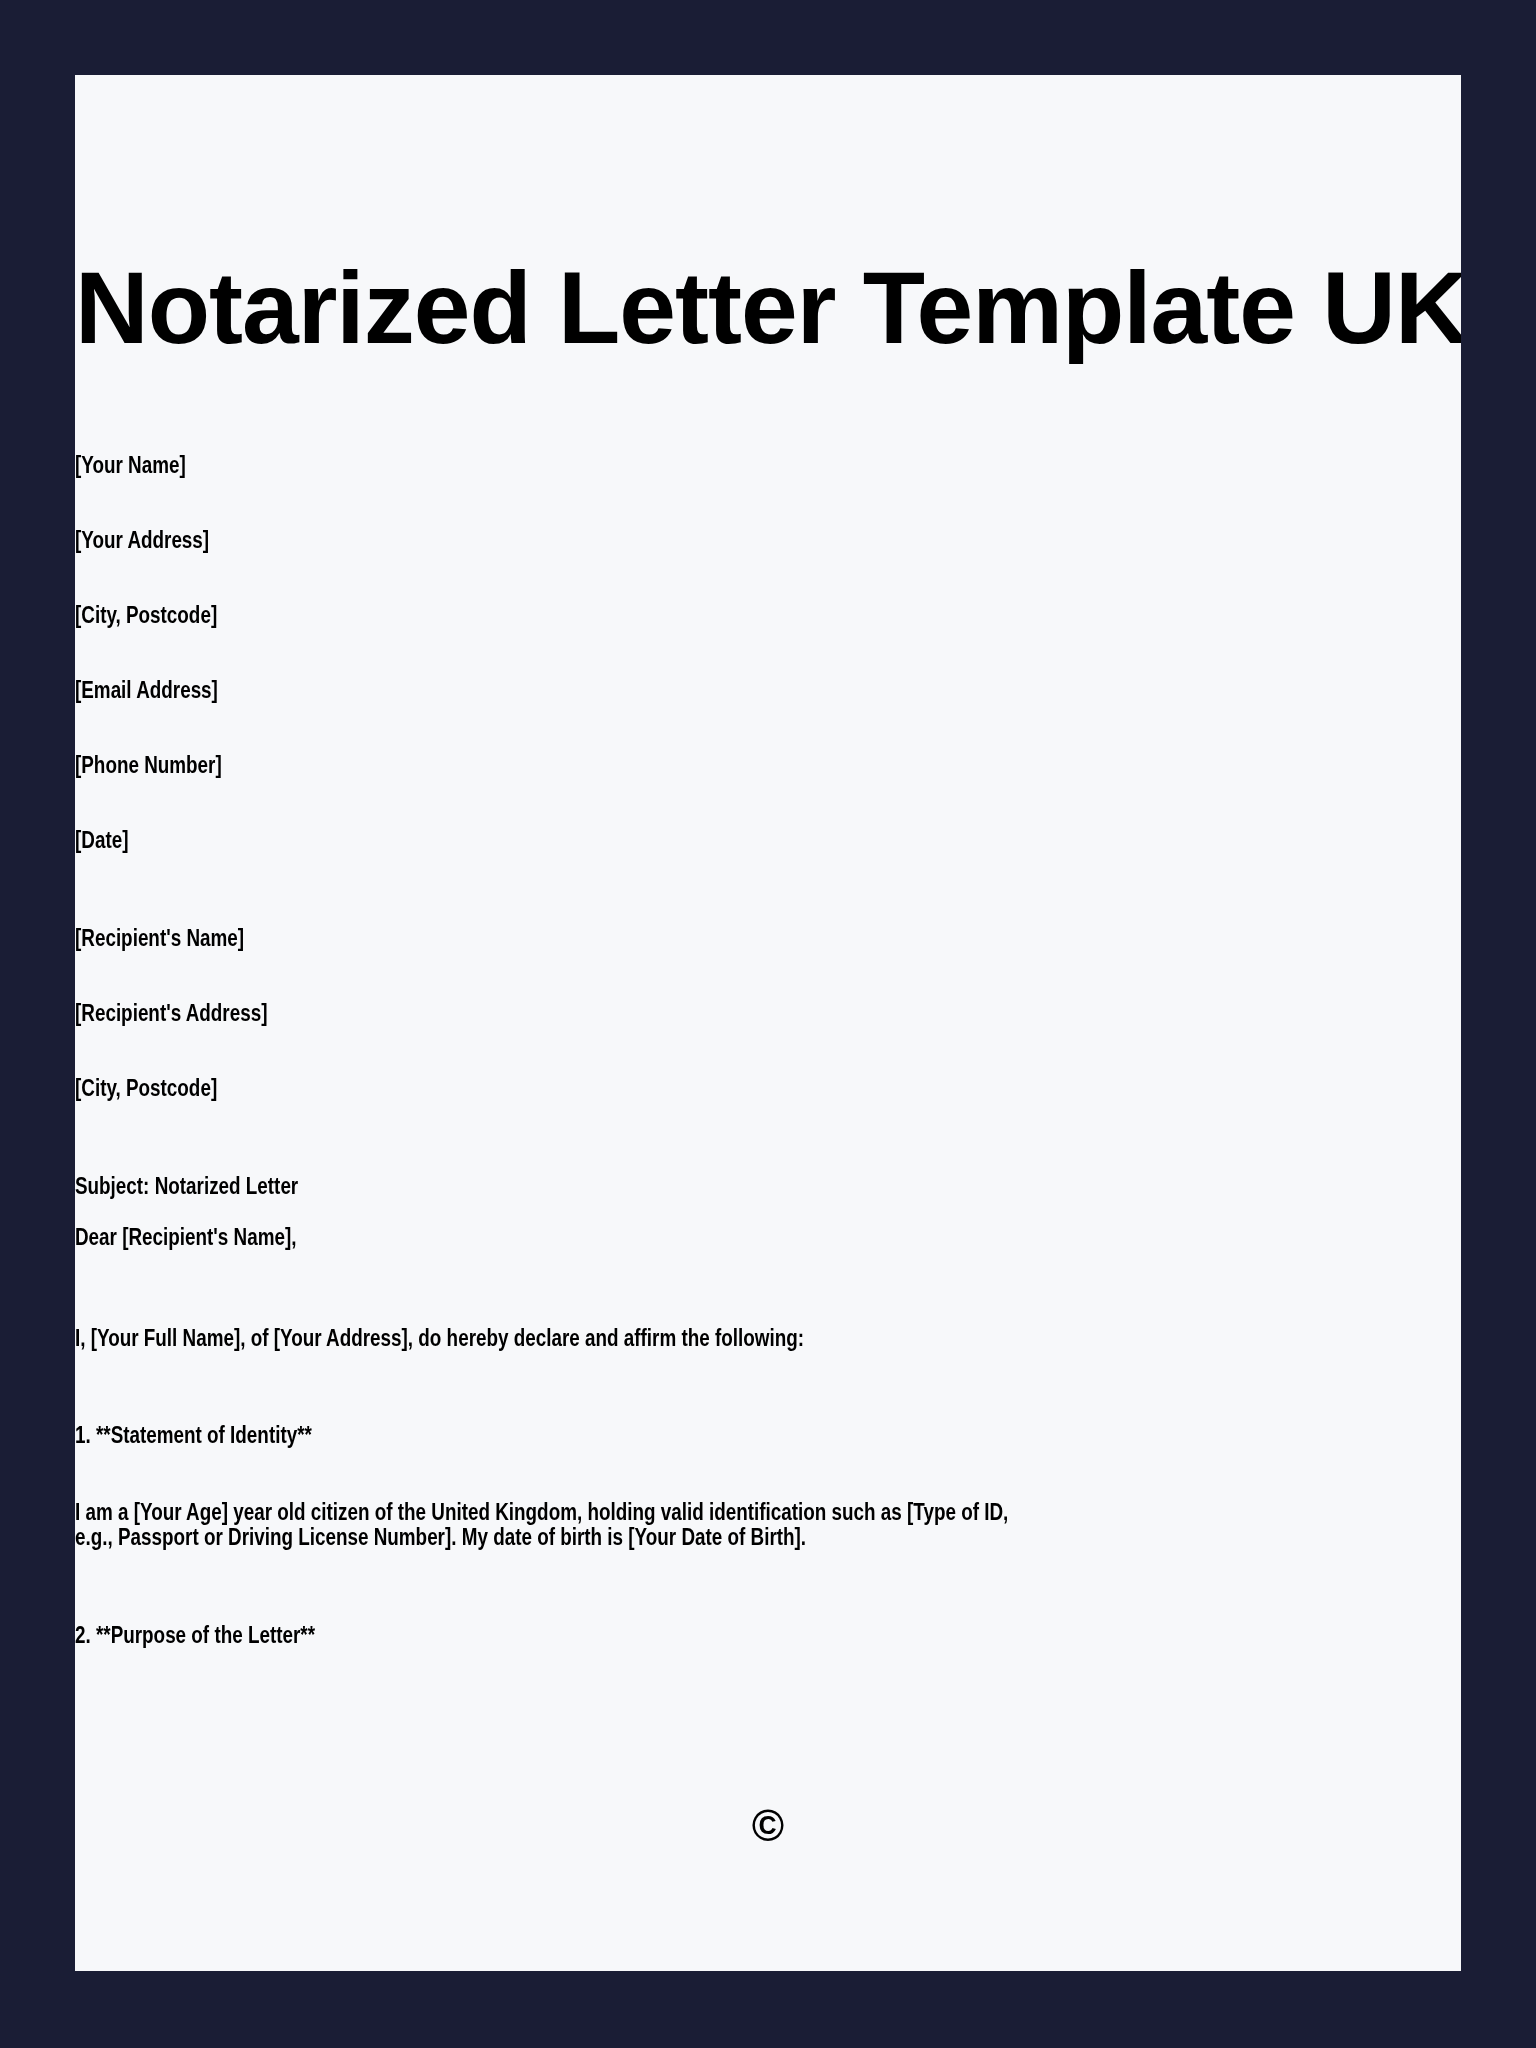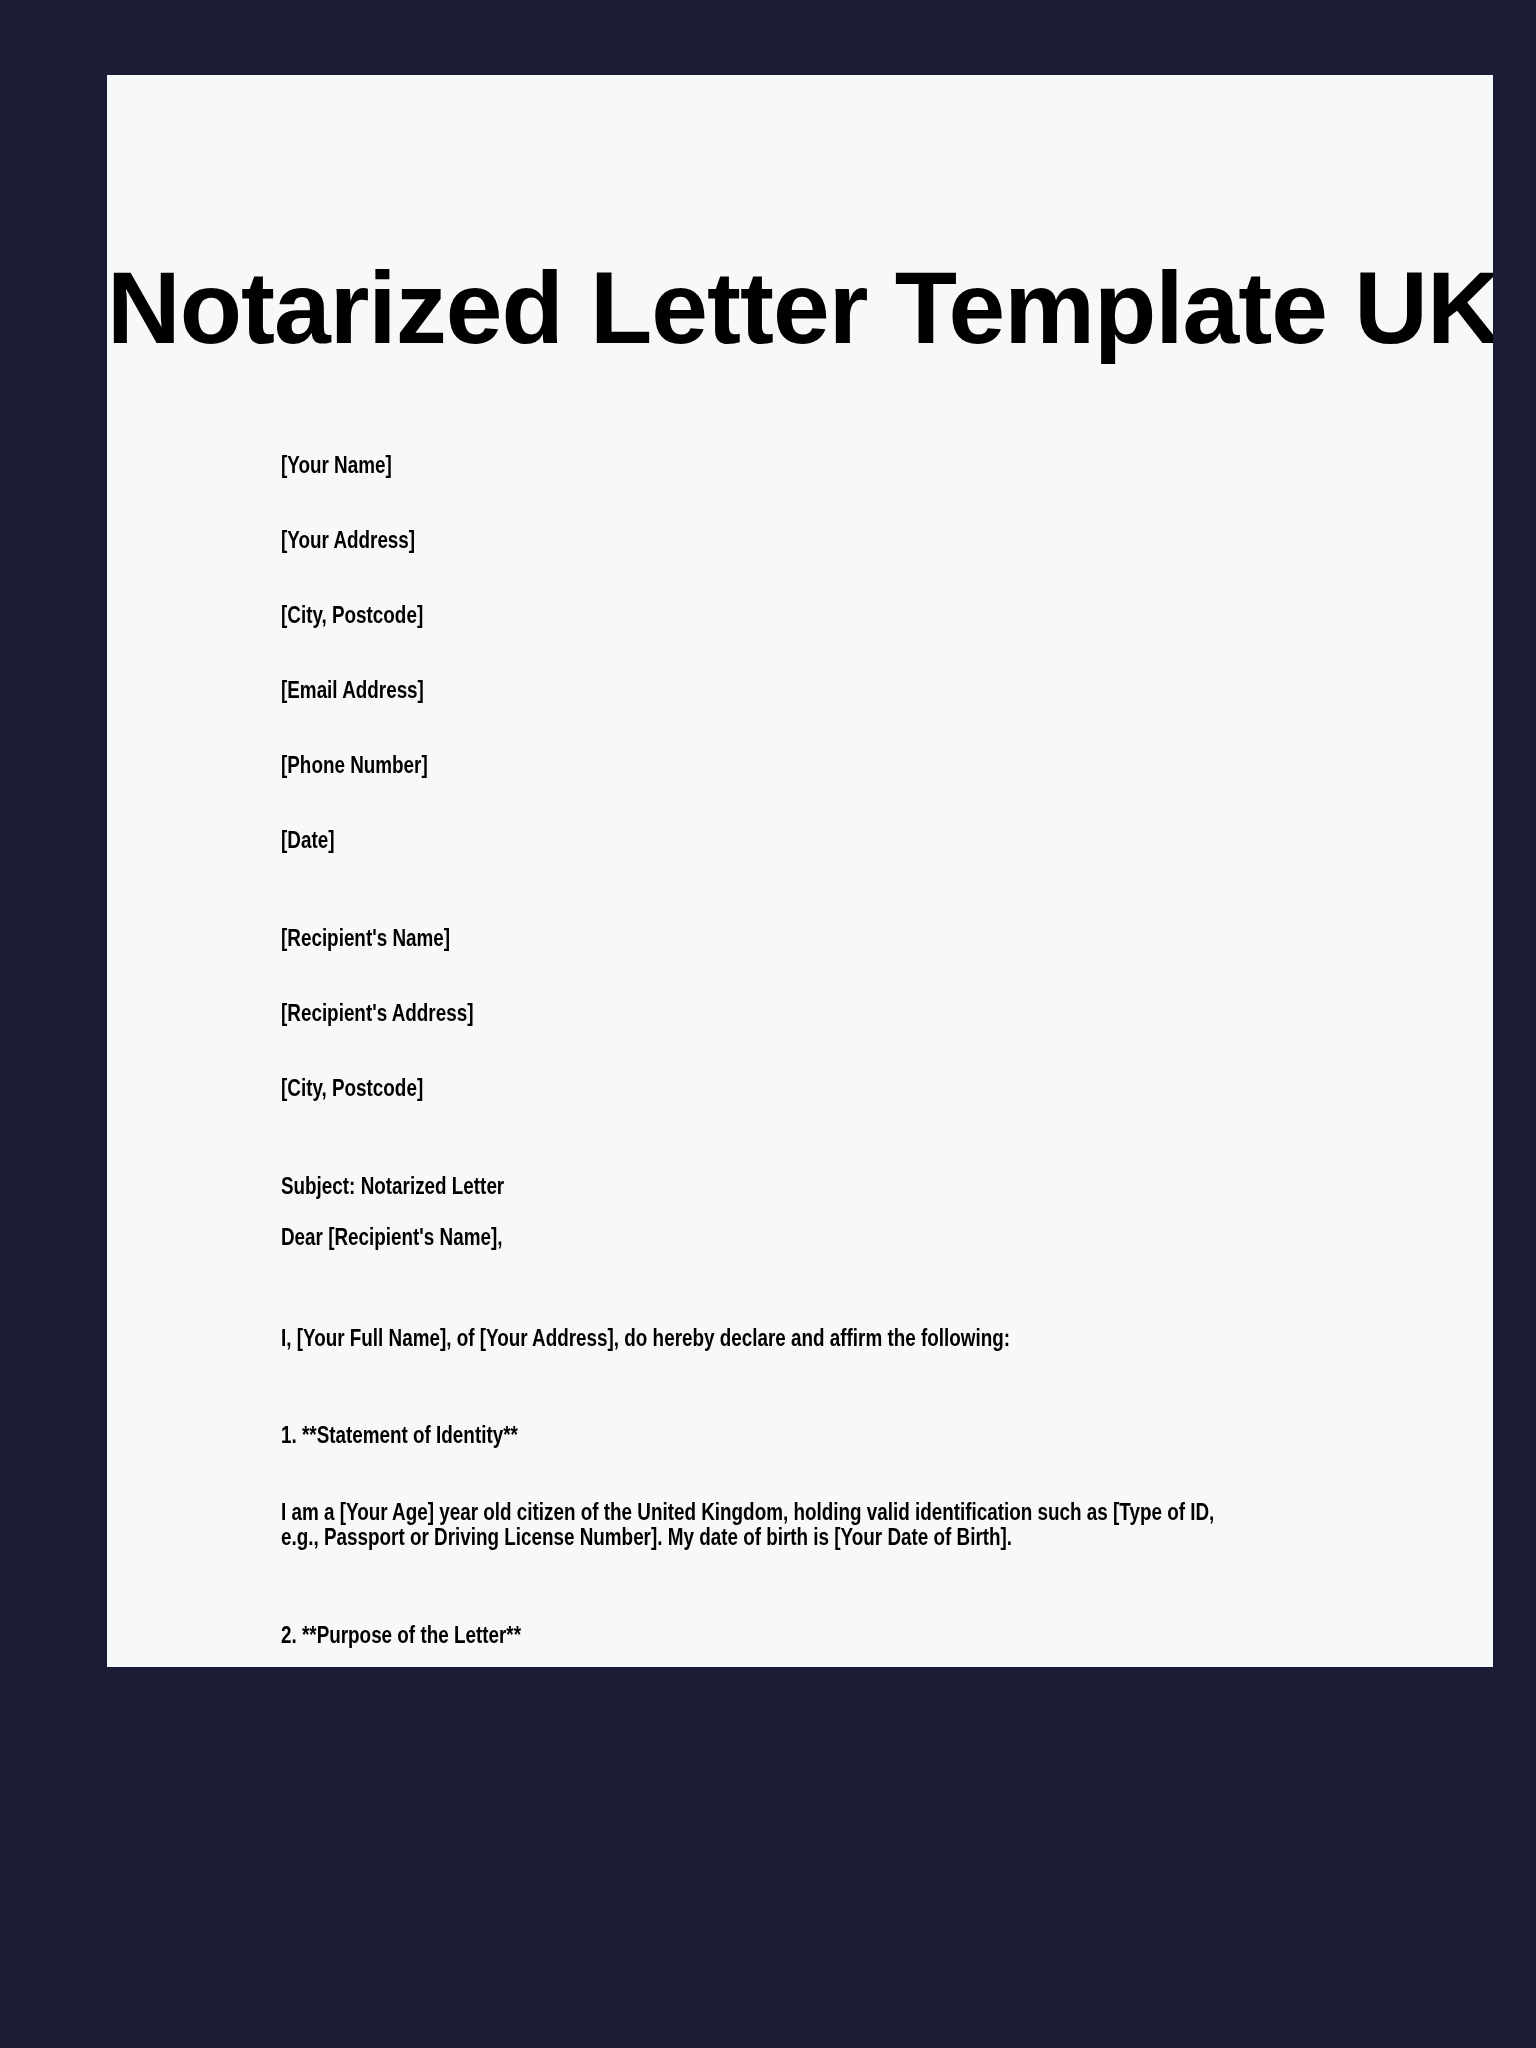--- a/index.html
+++ b/index.html
@@ -16,37 +16,35 @@
   .backdrop {
     position: absolute;
     inset: 0;
     background: #1a1d35;
   }
   .paper {
     position: absolute;
     left: 75px;
     top: 75px;
     width: 1386px;
-    height: 1592px;
+    height: 1896px;
     background: #f7f8fa;
     overflow: hidden;
-    margin-left: 32px;
   }
   .doc-title {
     margin: 175px 0 86px 0;
     padding: 0;
     font-size: 102px;
     line-height: 117px;
     font-weight: bold;
     letter-spacing: -1px;
     white-space: nowrap;
     color: #000000;
   }
   .content {
-    padding-left: 174px;
   }
   .line {
     font-size: 23px;
     line-height: 25px;
     font-weight: bold;
     color: #000000;
     white-space: nowrap;
     transform: scaleX(0.82);
     transform-origin: 0 0;
   }

